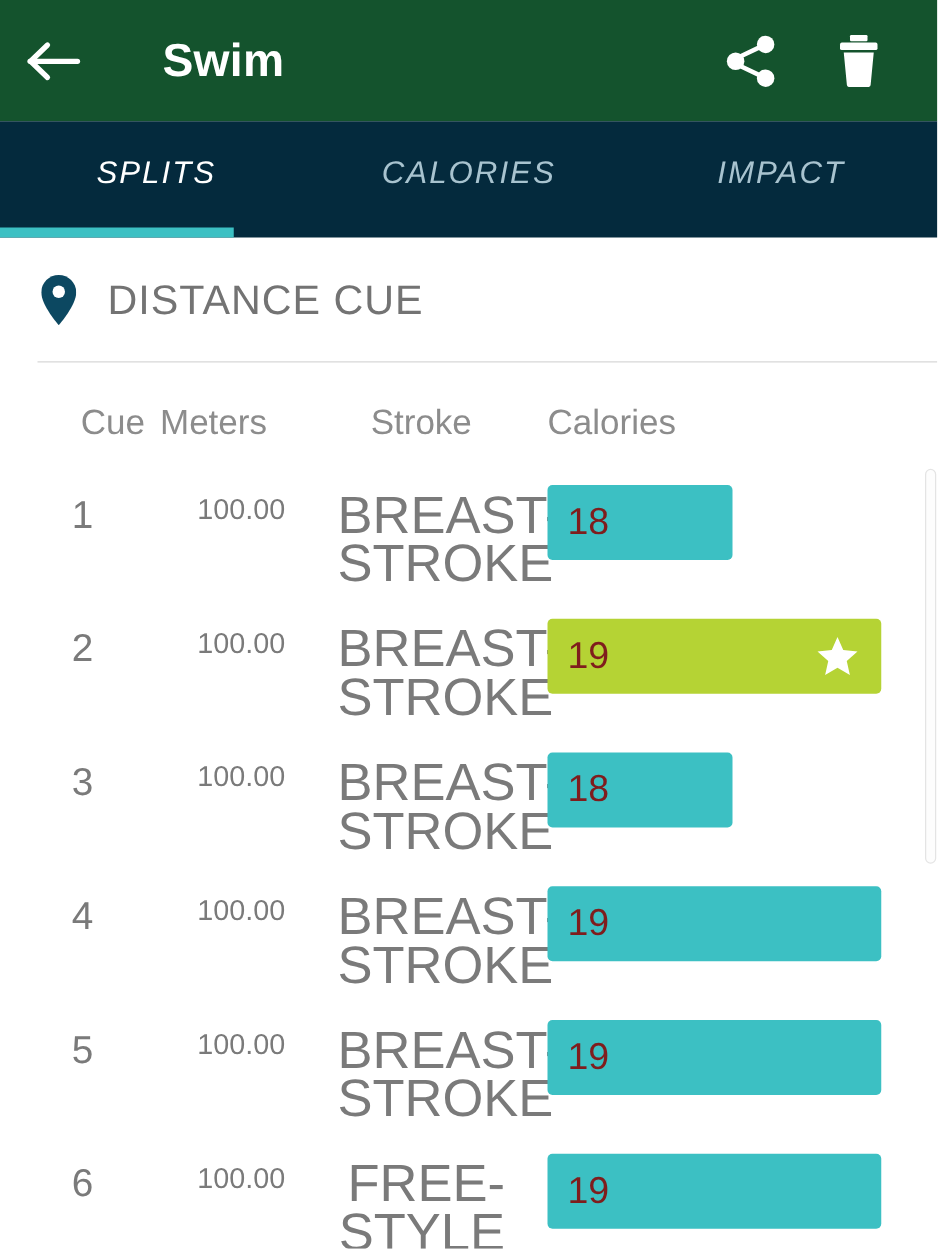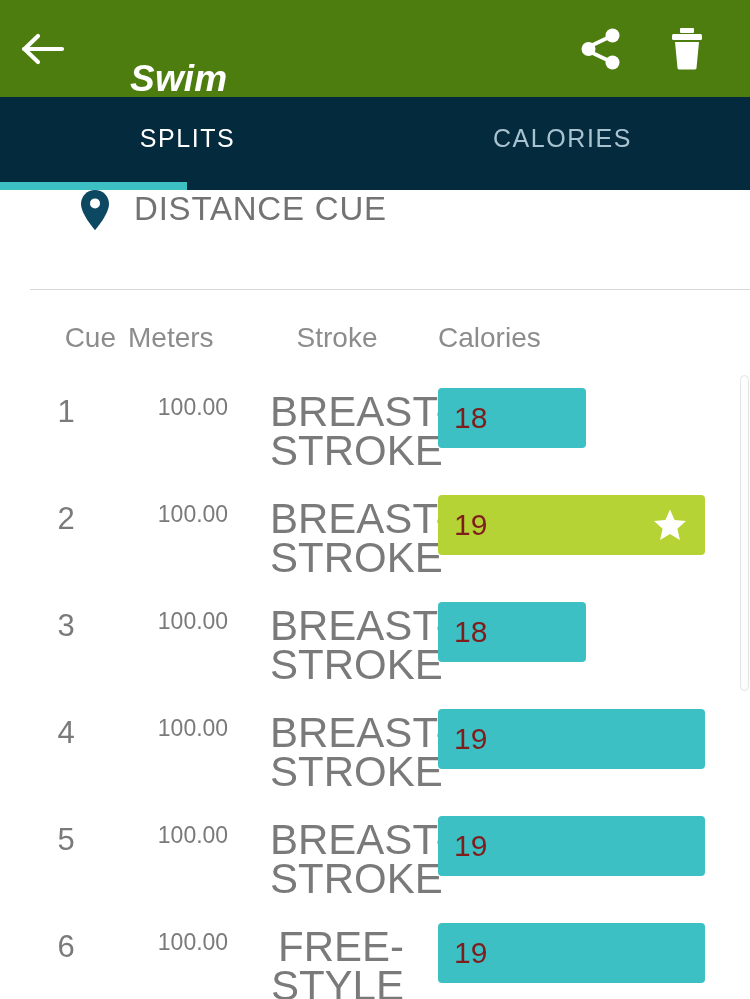--- a/index.html
+++ b/index.html
@@ -7,22 +7,22 @@
     width:750px; height:999px;
     background:#ffffff;
     font-family:"Liberation Sans", sans-serif;
     overflow:hidden;
   }
   #app { position:relative; width:750px; height:999px; overflow:hidden; background:#fff; }
 
   
   .appbar {
     position:absolute; top:0; left:0; width:750px; height:97px;
-    background:#4d7c0f;
-    display:flex; align-items:flex-end;font-style:italic;
+    background:#14532d;
+    display:flex; align-items:center;
   }
   .back-btn {
     width:86px; height:97px;
     display:flex; align-items:center; justify-content:center;
     cursor:pointer;
   }
   .appbar-title {
     color:#ffffff;
     font-size:37px;
     font-weight:bold;
@@ -36,20 +36,21 @@
     display:flex; align-items:center; justify-content:center;
     cursor:pointer;
   }
   .appbar-action.share { margin-right:8px; }
   .appbar-action.delete { margin-right:24px; }
 
   
   .tabbar {
     position:absolute; top:97px; left:0; width:750px; height:93px;
     background:#042a3d;
+    font-style:italic;
   }
   .tabs {
     position:absolute; top:0; left:0; width:750px; height:93px;
     display:flex;
   }
   .tab {
     flex:1;
     display:flex; align-items:center; justify-content:center;
     color:#a8c3cf;
     font-size:25px;
@@ -61,21 +62,21 @@
   .tab-indicator {
     position:absolute;
     left:0; bottom:0;
     width:187px; height:8px;
     background:#3cc0c3;
   }
 
   
   .section-head {
     position:absolute; top:190px; left:0; width:682px; height:99px;
-    display:flex; align-items:flex-start;margin-left:48px;
+    display:flex; align-items:center;
   }
   .pin-icon { margin-left:30px; width:34px; display:flex; align-items:center; justify-content:center; }
   .section-title {
     margin-left:22px;
     color:#737373;
     font-size:33px;
     letter-spacing:.8px;
   }
   .divider {
     position:absolute; top:289px; left:30px;
@@ -187,20 +188,23 @@
     </div>
   </div>
 
   <div class="tabbar">
     <div class="tabs">
       <div class="tab active">
         <span>SPLITS</span>
       </div>
       <div class="tab">
         <span>CALORIES</span>
+      </div>
+      <div class="tab">
+        <span>IMPACT</span>
       </div>
     </div>
     <div class="tab-indicator"></div>
   </div>
 
   <div class="section-head">
     <span class="pin-icon">
       <svg width="28" height="40" viewBox="0 0 28 40">
         <path d="M14 0 C6.3 0 0 6.2 0 13.9 C0 24.2 14 40 14 40 C14 40 28 24.2 28 13.9 C28 6.2 21.7 0 14 0 Z" fill="#0c4861"></path>
         <circle cx="14" cy="13.4" r="5" fill="#ffffff"></circle>

